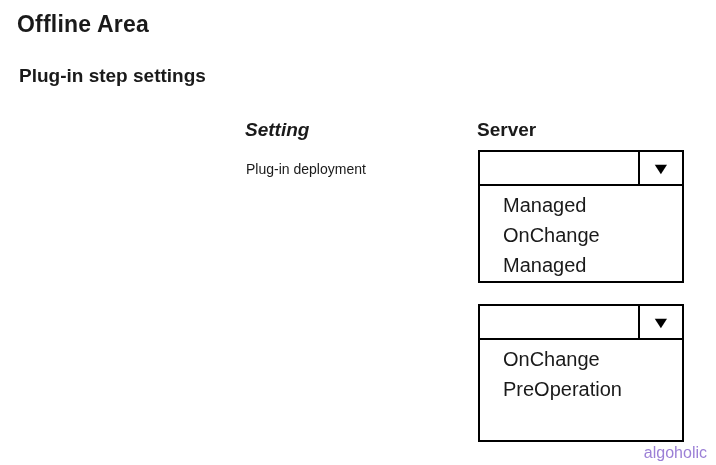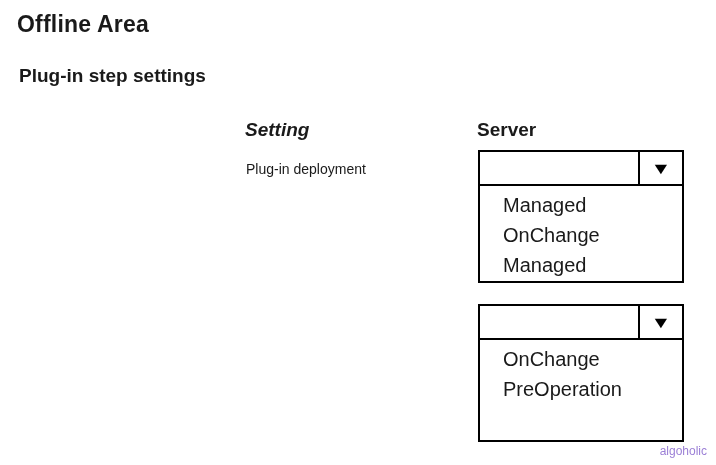--- a/index.html
+++ b/index.html
@@ -113,21 +113,21 @@
     padding-left: 9px;
     color: #1a1a1a;
     white-space: nowrap;
     cursor: pointer;
   }
 
   .watermark {
     position: absolute;
     top: 444px;
     right: 9px;
-    font-size: 12px;
+    font-size: 16px;
     color: #9b7fd6;
   }
 </style>
 </head>
 <body>
 
 <div class="canvas">
 
   <h1 class="page-title">Offline Area</h1>
   <h2 class="section-title">Plug-in step settings</h2>

